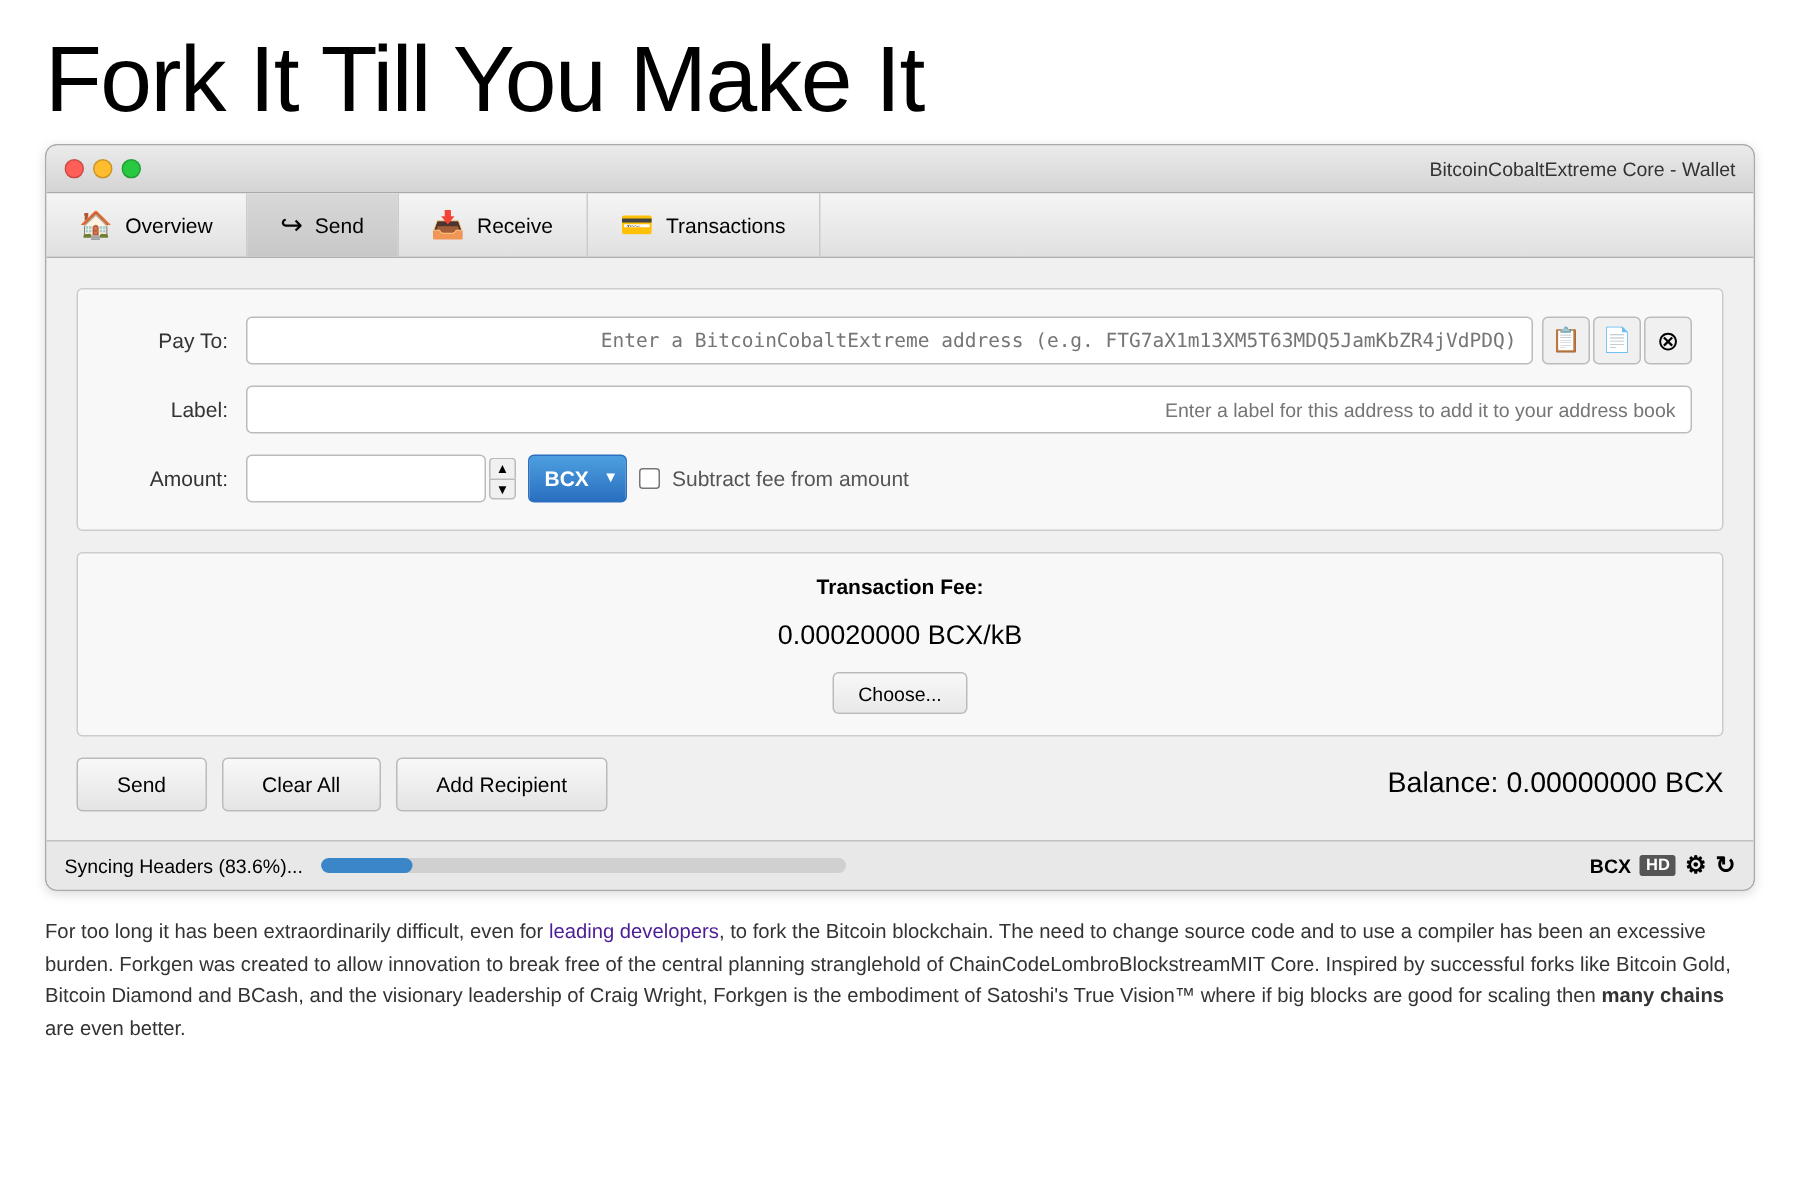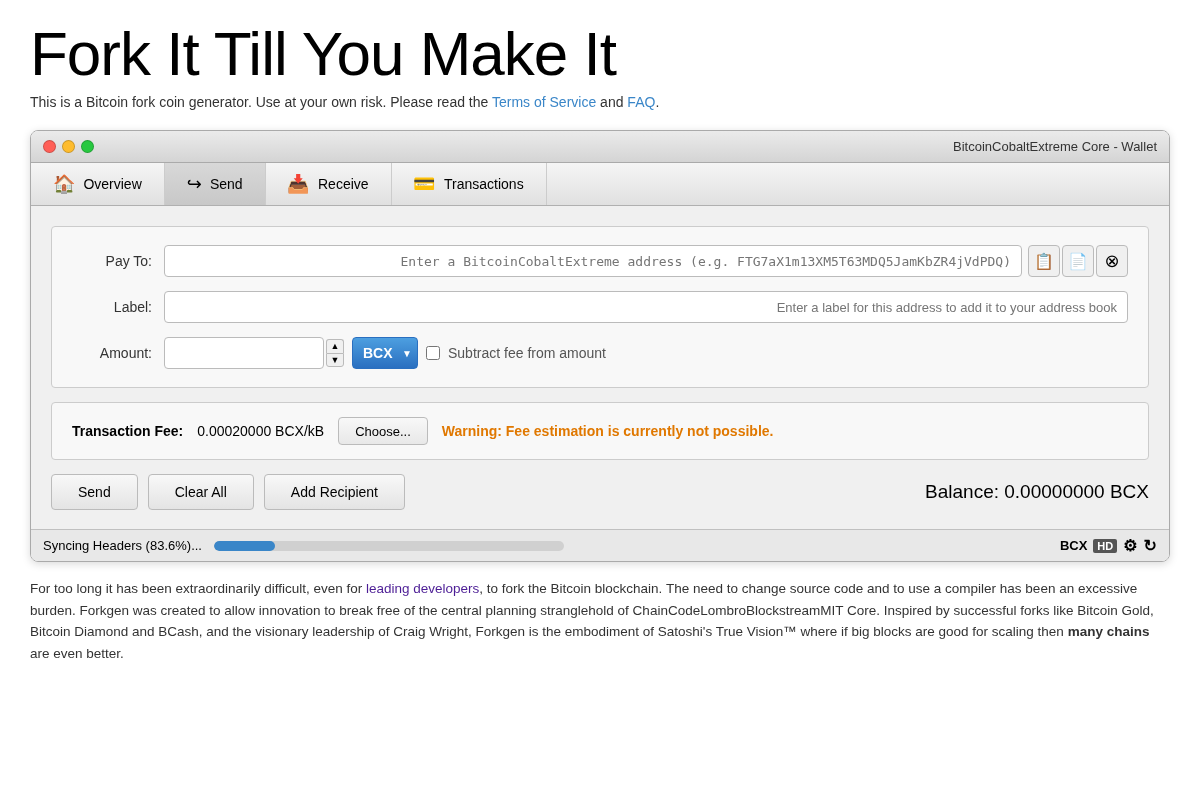--- a/index.html
+++ b/index.html
@@ -272,29 +272,30 @@
     
     .fee-card {
       background: #f8f8f8;
       border: 1px solid #ccc;
       border-radius: 4px;
       padding: 14px 20px;
       display: flex;
       align-items: center;
       gap: 14px;
       margin-bottom: 14px;
+      flex-direction: column;
     }
 
     .fee-label {
       font-size: 14px;
       font-weight: 700;
     }
 
     .fee-value {
-      font-size: 14px;
+      font-size: 18px;
     }
 
     .choose-btn {
       height: 28px;
       padding: 0 16px;
       border: 1px solid #bbb;
       border-radius: 4px;
       background: linear-gradient(to bottom, #f8f8f8, #e8e8e8);
       font-size: 13px;
       cursor: pointer;
@@ -394,23 +395,20 @@
 
     .footer-text strong {
       font-weight: 700;
     }
   </style>
 </head>
 <body>
 
 <div class="page-header">
   <h1 class="page-title">Fork It Till You Make It</h1>
-  <p class="page-subtitle">
-    <span>This is a Bitcoin fork coin generator. Use at your own risk. Please read the </span><a href="#">Terms of Service</a><span> and </span><a href="#">FAQ</a><span>.</span>
-  </p>
 </div>
 
 <div class="window">
 
   <div class="window-titlebar">
     <div class="window-buttons">
       <div class="win-btn win-btn-close"></div>
       <div class="win-btn win-btn-minimize"></div>
       <div class="win-btn win-btn-maximize"></div>
     </div>
@@ -481,21 +479,20 @@
           </label>
         </div>
       </div>
 
     </div>
 
     <div class="fee-card">
       <span class="fee-label">Transaction Fee:</span>
       <span class="fee-value">0.00020000 BCX/kB</span>
       <button class="choose-btn">Choose...</button>
-      <span class="fee-warning">Warning: Fee estimation is currently not possible.</span>
     </div>
 
     <div class="action-row">
       <button class="action-btn">Send</button>
       <button class="action-btn">Clear All</button>
       <button class="action-btn">Add Recipient</button>
       <span class="balance-display">Balance: 0.00000000 BCX</span>
     </div>
 
   </div>

